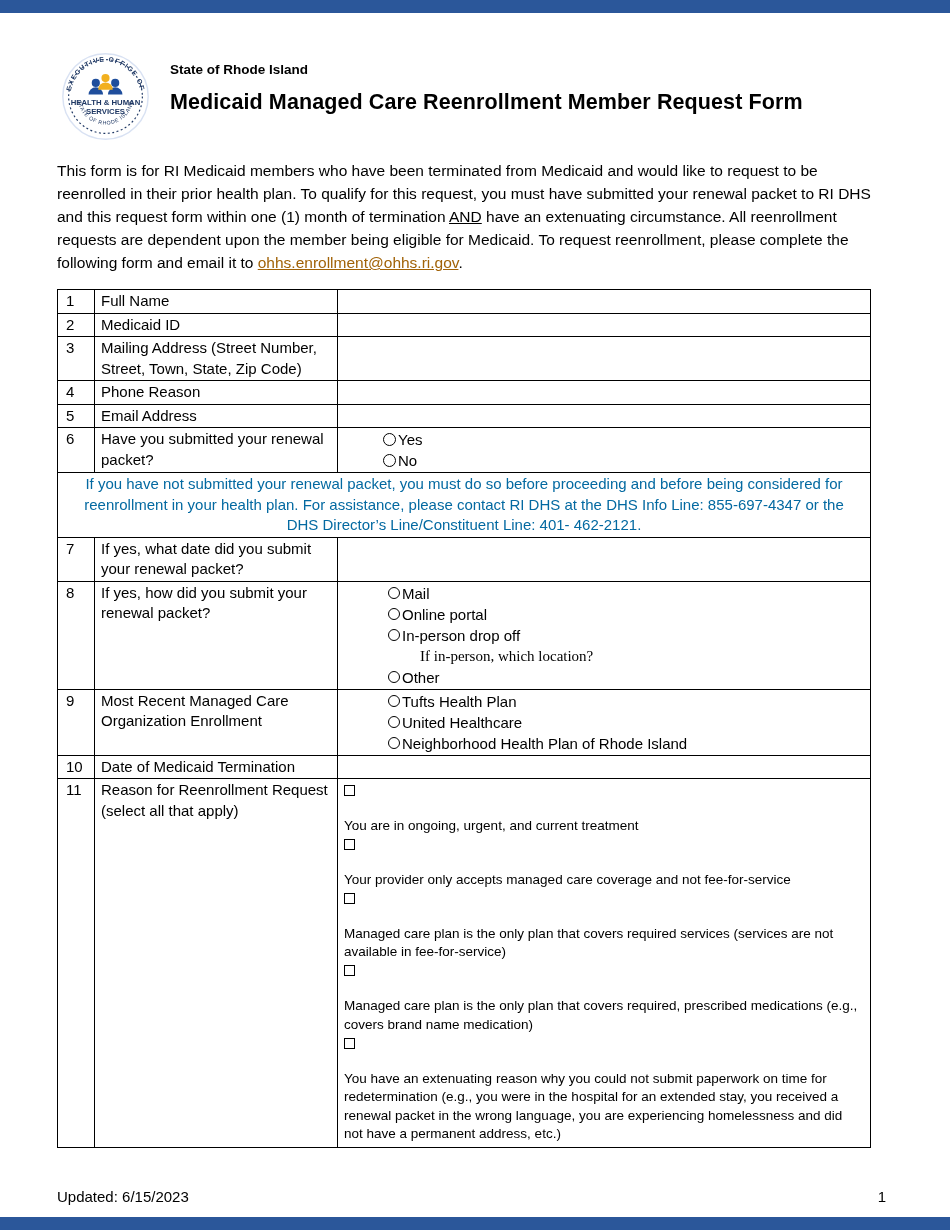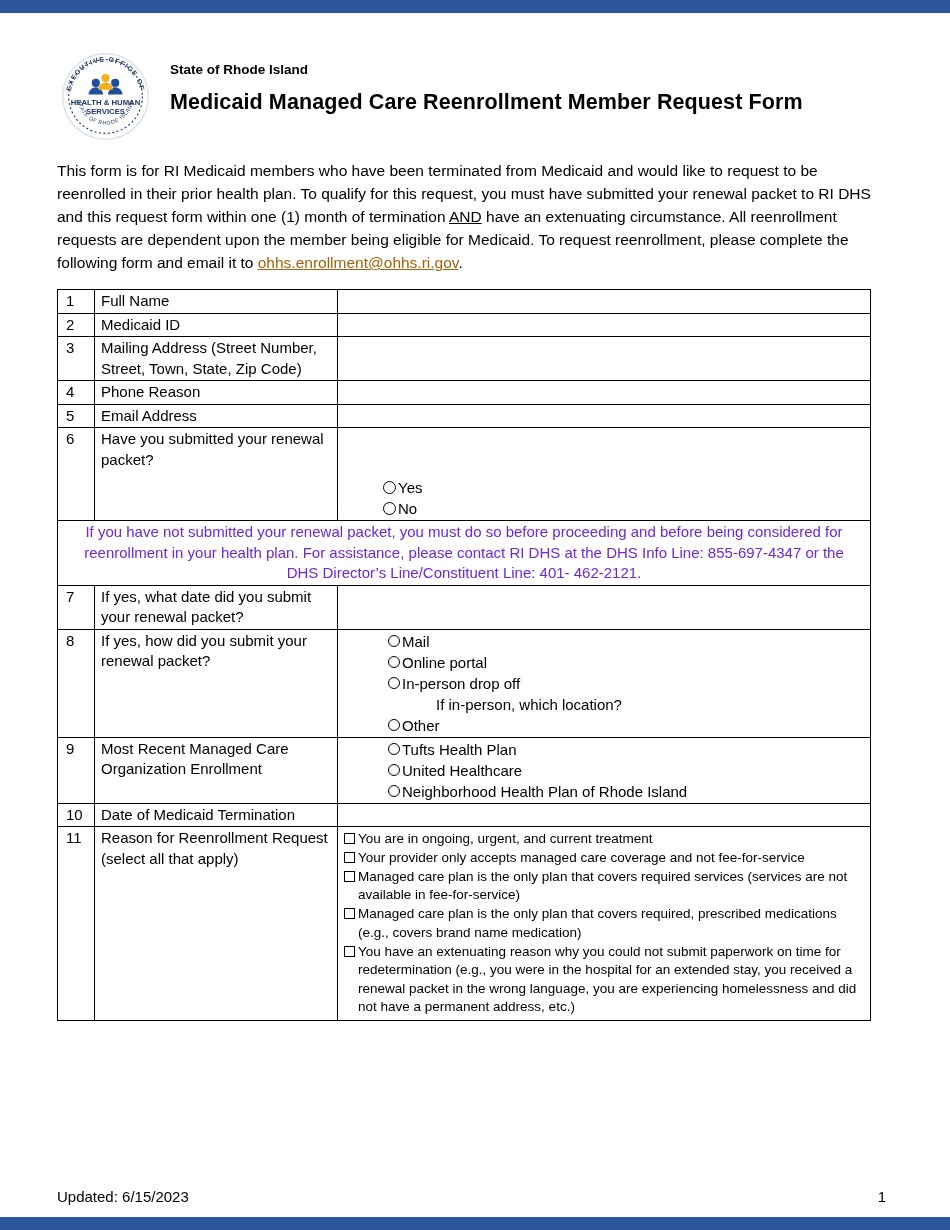--- a/index.html
+++ b/index.html
@@ -52,39 +52,39 @@
     padding:1px 6px;
     font-size:15px;
     line-height:20.5px;
   }
   .col-num { width:37px; }
   .col-label { width:243px; }
   .col-answer { width:533px; }
   td.c1 { padding-left:8px; }
 
   td.warning-cell {
-    color:#6d28d9;
+    color:#0369a1;
     text-align:center;
     line-height:20.5px;
     padding:1px 10px;
   }
 
-  .optgroup-yesno { padding-left:39px;margin-top:48px; }
+  .optgroup-yesno { padding-left:39px; }
   .optgroup-indent { padding-left:44px; }
   .opt { display:flex; align-items:center; gap:2px; line-height:21px; }
   .radio {
     width:12px; height:12px; flex:none;
     border:1.6px solid #000; border-radius:50%;
     background:#fff;
   }
   .radio.lg { width:13px; height:13px; }
-  .subq { margin-left:48px; line-height:21px; }
+  .subq { margin-left:32px; line-height:21px;font-family:Liberation Serif, serif; }
 
   .chk-cell { padding-top:2px !important; padding-bottom:3px !important; }
-  .chk { display:flex; gap:3px; font-size:13.5px; line-height:18.5px; margin:0.5px 0; }
+  .chk { display:flex; gap:21px; font-size:13.5px; line-height:18.5px; margin:0.5px 0;flex-direction:column; }
   .checkbox {
     width:11px; height:11px; flex:none;
     border:1.3px solid #000; background:#fff;
     margin-top:3px;
   }
 
   td.tall-cell { height:165px; }
 
   
   .footer {

